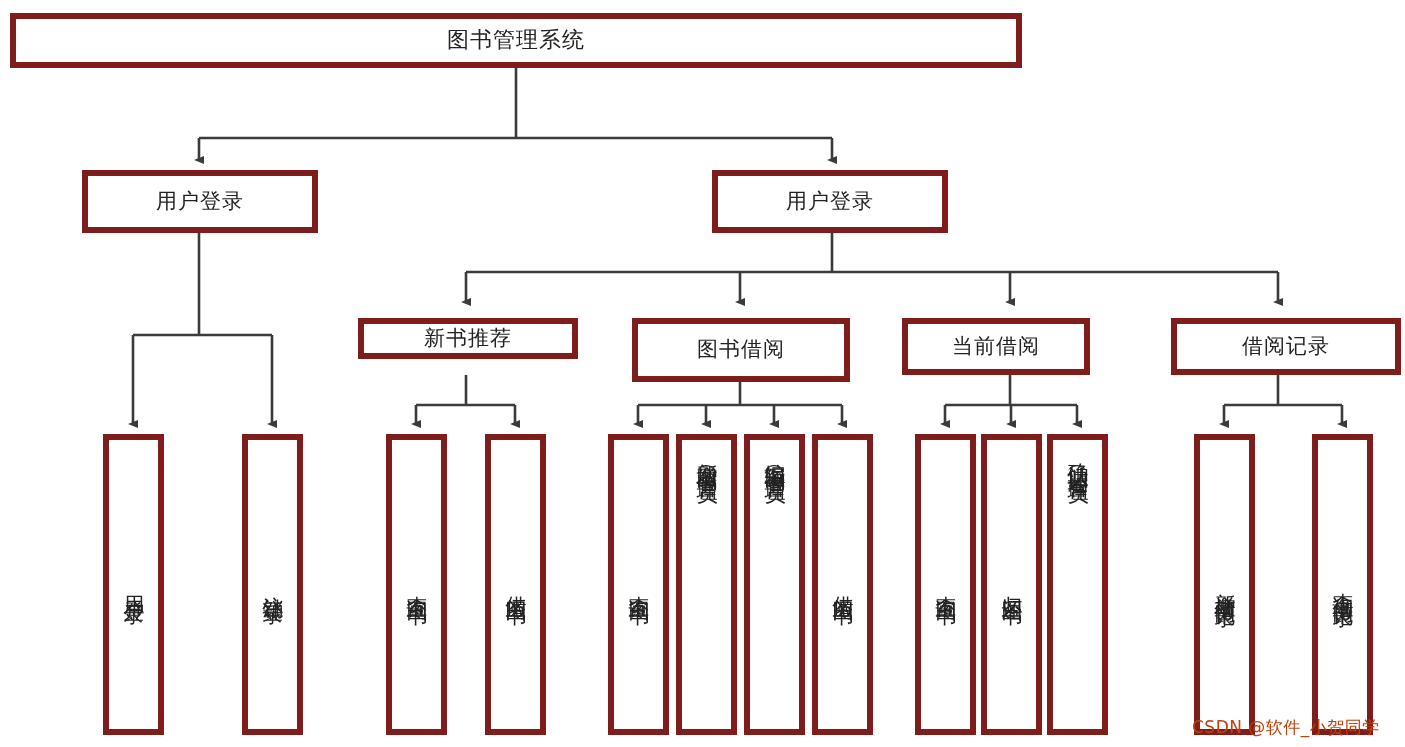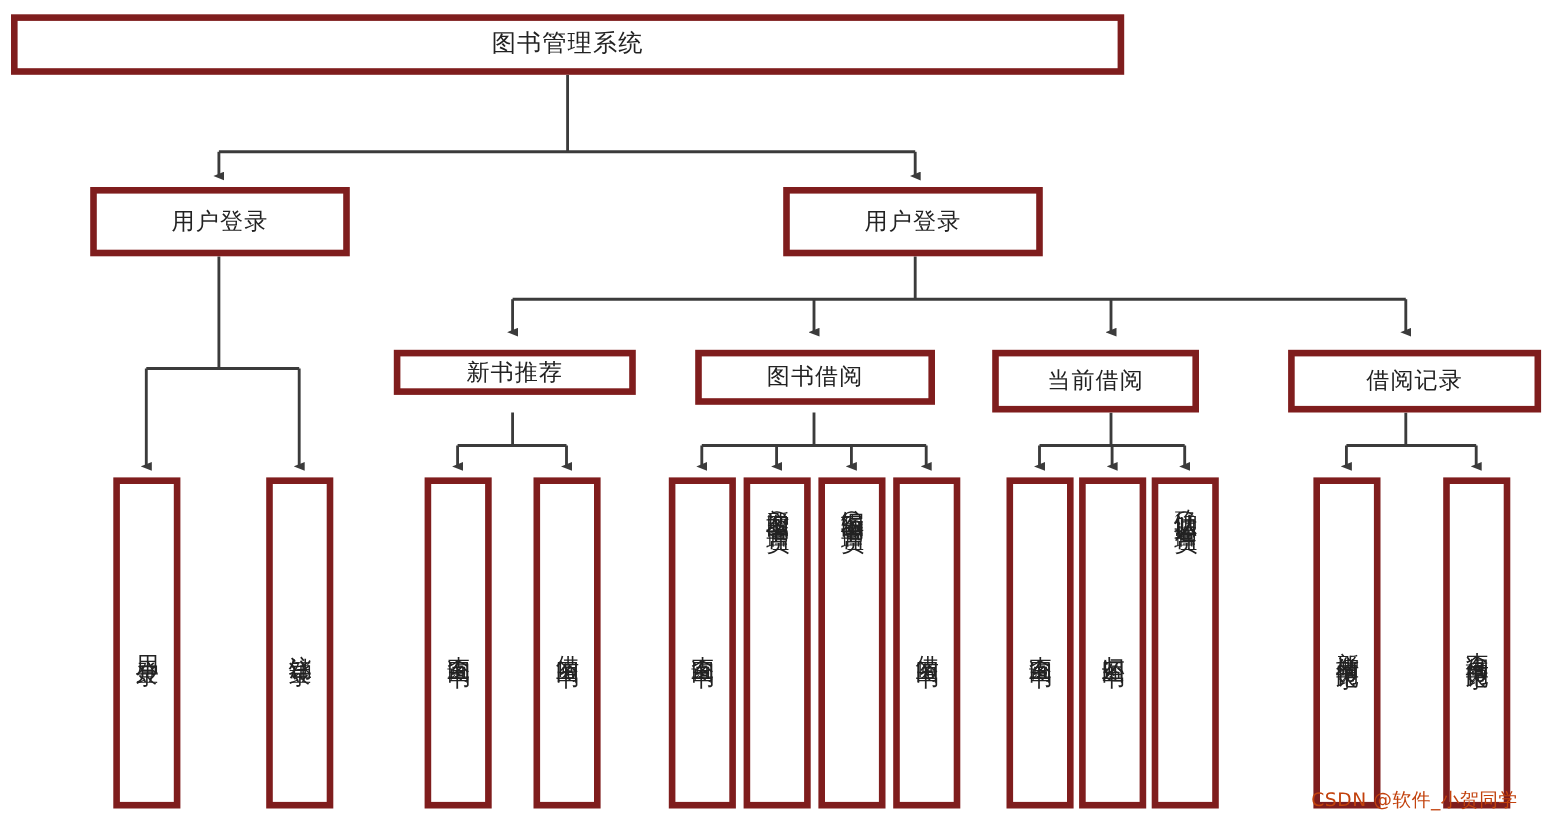--- a/index.html
+++ b/index.html
@@ -136,21 +136,21 @@
   <div class="node horiz" style="left:82px; top:170px; width:236px; height:63px;">
     <span class="node-label">用户登录</span>
   </div>
   <div class="node horiz" style="left:712px; top:170px; width:236px; height:63px;">
     <span class="node-label">用户登录</span>
   </div>
 
   <div class="node horiz" style="left:358px; top:318px; width:220px; height:41px;">
     <span class="node-label">新书推荐</span>
   </div>
-  <div class="node horiz" style="left:632px; top:318px; width:218px; height:50px;">
+  <div class="node horiz" style="left:632px; top:318px; width:218px; height:64px;">
     <span class="node-label">图书借阅</span>
   </div>
   <div class="node horiz" style="left:902px; top:318px; width:188px; height:57px;">
     <span class="node-label">当前借阅</span>
   </div>
   <div class="node horiz" style="left:1171px; top:318px; width:230px; height:57px;font-family:Liberation Serif, serif;">
     <span class="node-label">借阅记录</span>
   </div>
 
   <div class="node vert centered" style="left:103px; top:434px; width:61px; height:301px;">

